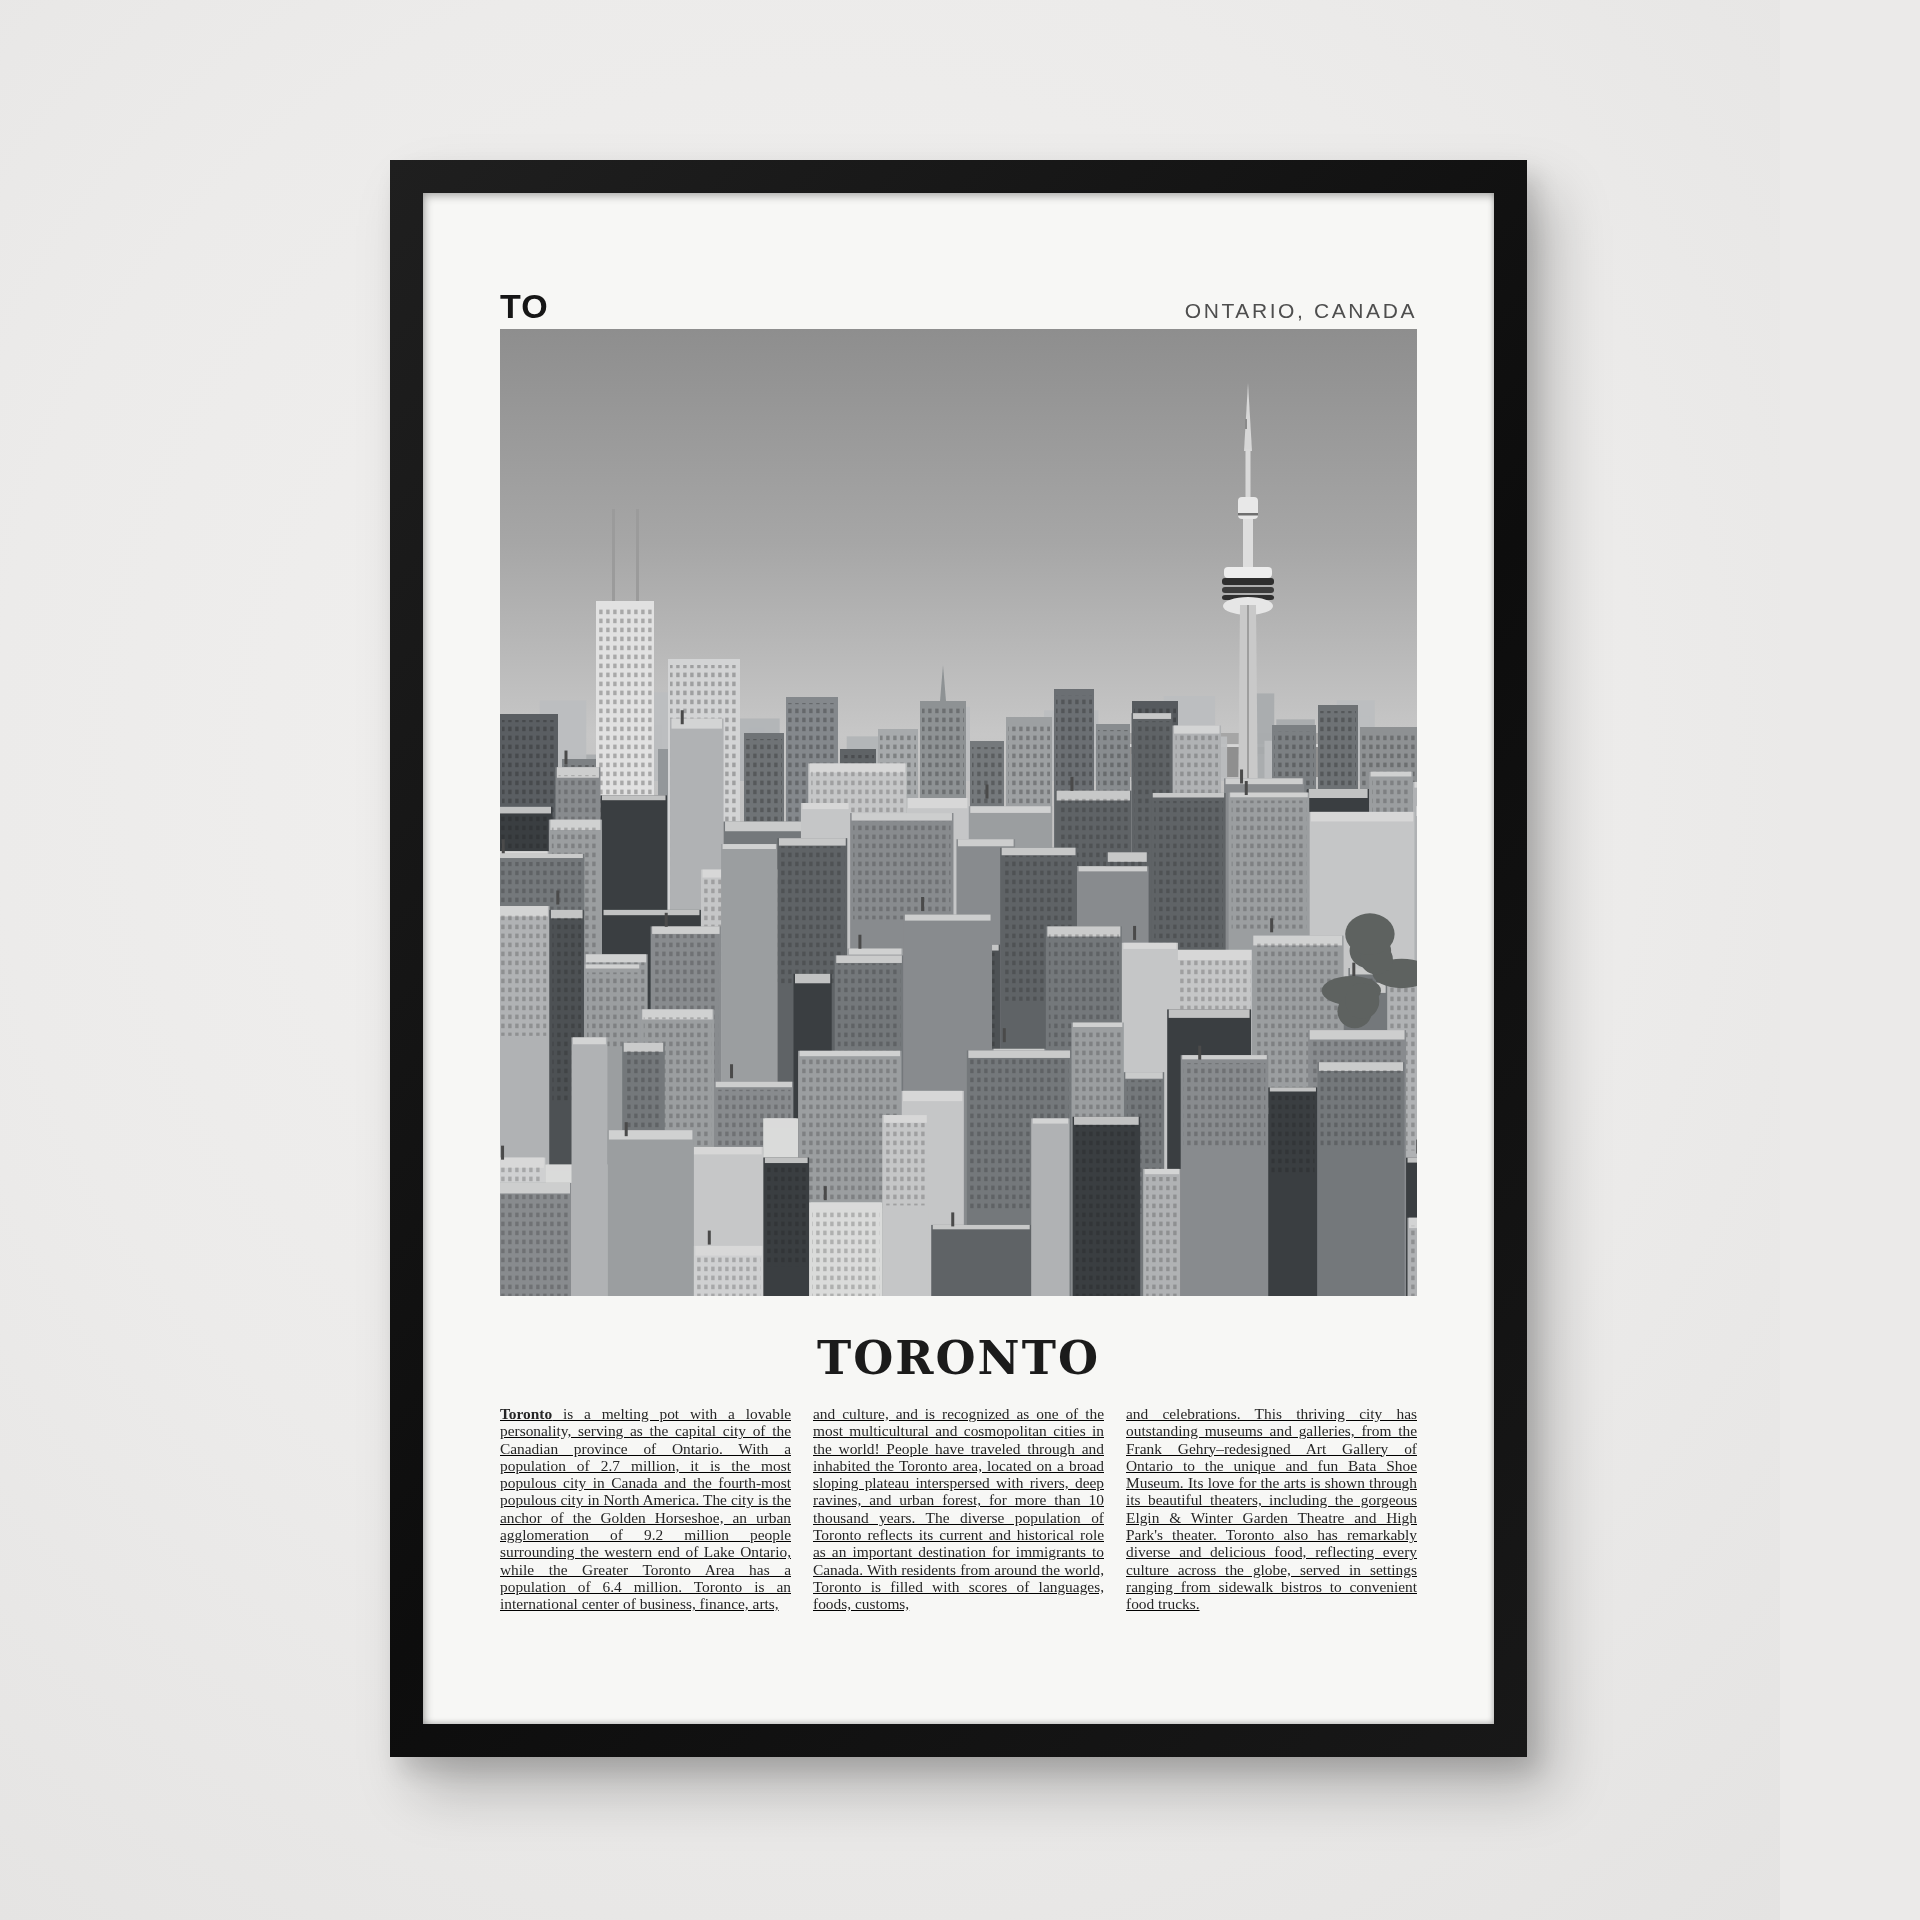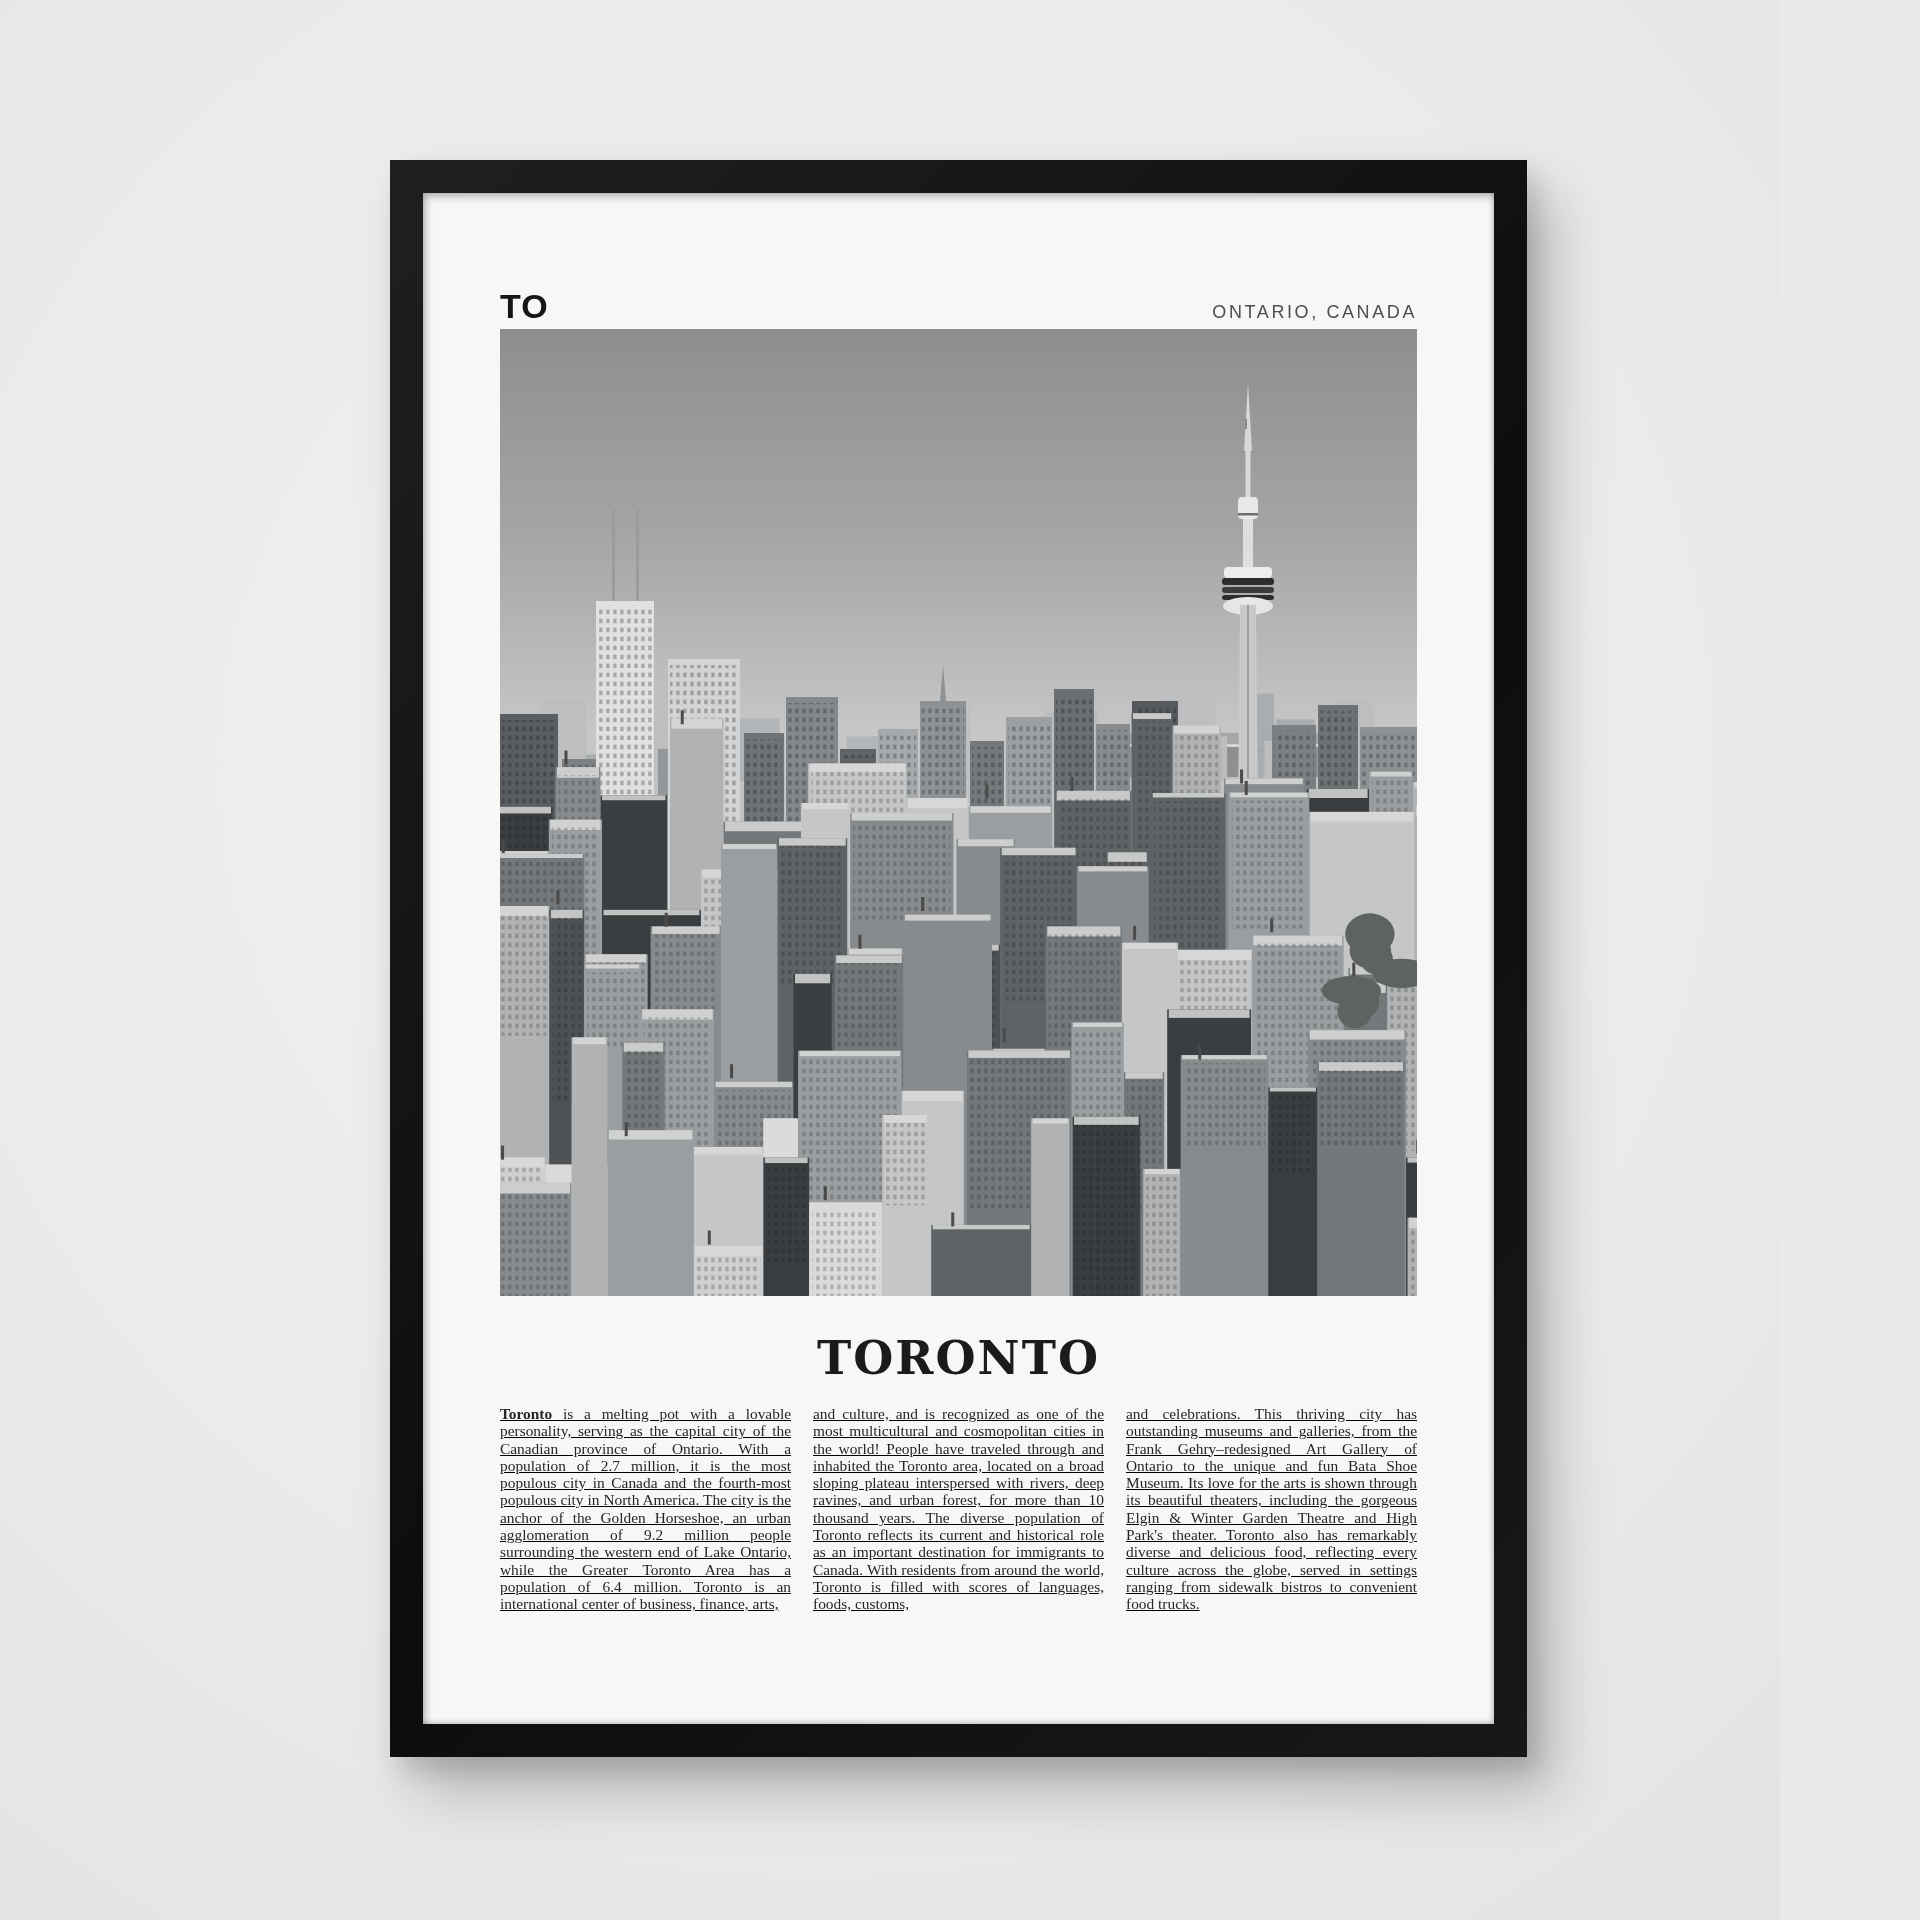--- a/index.html
+++ b/index.html
@@ -7,21 +7,21 @@
     background:radial-gradient(circle at 46% 40%, #f2f1f0 0%, #ecebea 55%, #e4e3e2 100%);
     font-family:"Liberation Sans", sans-serif;}
   .frame{position:absolute;left:390px;top:160px;width:1137px;height:1597px;box-sizing:border-box;
     padding:33px;background:linear-gradient(135deg,#1f1f1f 0%,#0d0d0d 55%,#181818 100%);
     box-shadow:26px 34px 55px rgba(0,0,0,.22), 10px 14px 22px rgba(0,0,0,.13);}
   .mat{position:relative;width:100%;height:100%;background:#f7f7f5;
     box-shadow:inset 2px 3px 9px rgba(0,0,0,.30), inset -1px -2px 5px rgba(0,0,0,.14);}
   .poster-header{position:absolute;left:77px;right:77px;top:96px;display:flex;
     justify-content:space-between;align-items:baseline;}
   .city-code{font-size:34px;font-weight:700;letter-spacing:1px;color:#161616;line-height:1;}
-  .region{font-size:18px;font-weight:400;letter-spacing:2.6px;color:#4e4e4e;line-height:1;}
+  .region{font-size:21px;font-weight:400;letter-spacing:2.6px;color:#4e4e4e;line-height:1;}
   .photo{position:absolute;left:77px;top:136px;width:917px;height:967px;overflow:hidden;
     background:linear-gradient(#8e8e8e 0%,#a6a6a6 22%,#c7c7c7 42%,#c2c2c2 48%,#bcbcbc 100%);}
   .photo svg{display:block;width:100%;height:100%;}
   .poster-title{position:absolute;left:0;right:0;top:1138px;text-align:center;
     font-family:"DejaVu Serif", serif;font-weight:700;font-size:46px;letter-spacing:2px;color:#1b1b1b;}
   .columns{position:absolute;left:77px;top:1212px;width:917px;display:flex;gap:22px;text-decoration:underline;}
   .col{flex:1;margin:0;font-family:"Liberation Serif", serif;font-size:15.4px;line-height:17.3px;
     color:#262626;text-align:justify;text-justify:inter-word;}
   .col b{font-weight:700;}
 </style>

